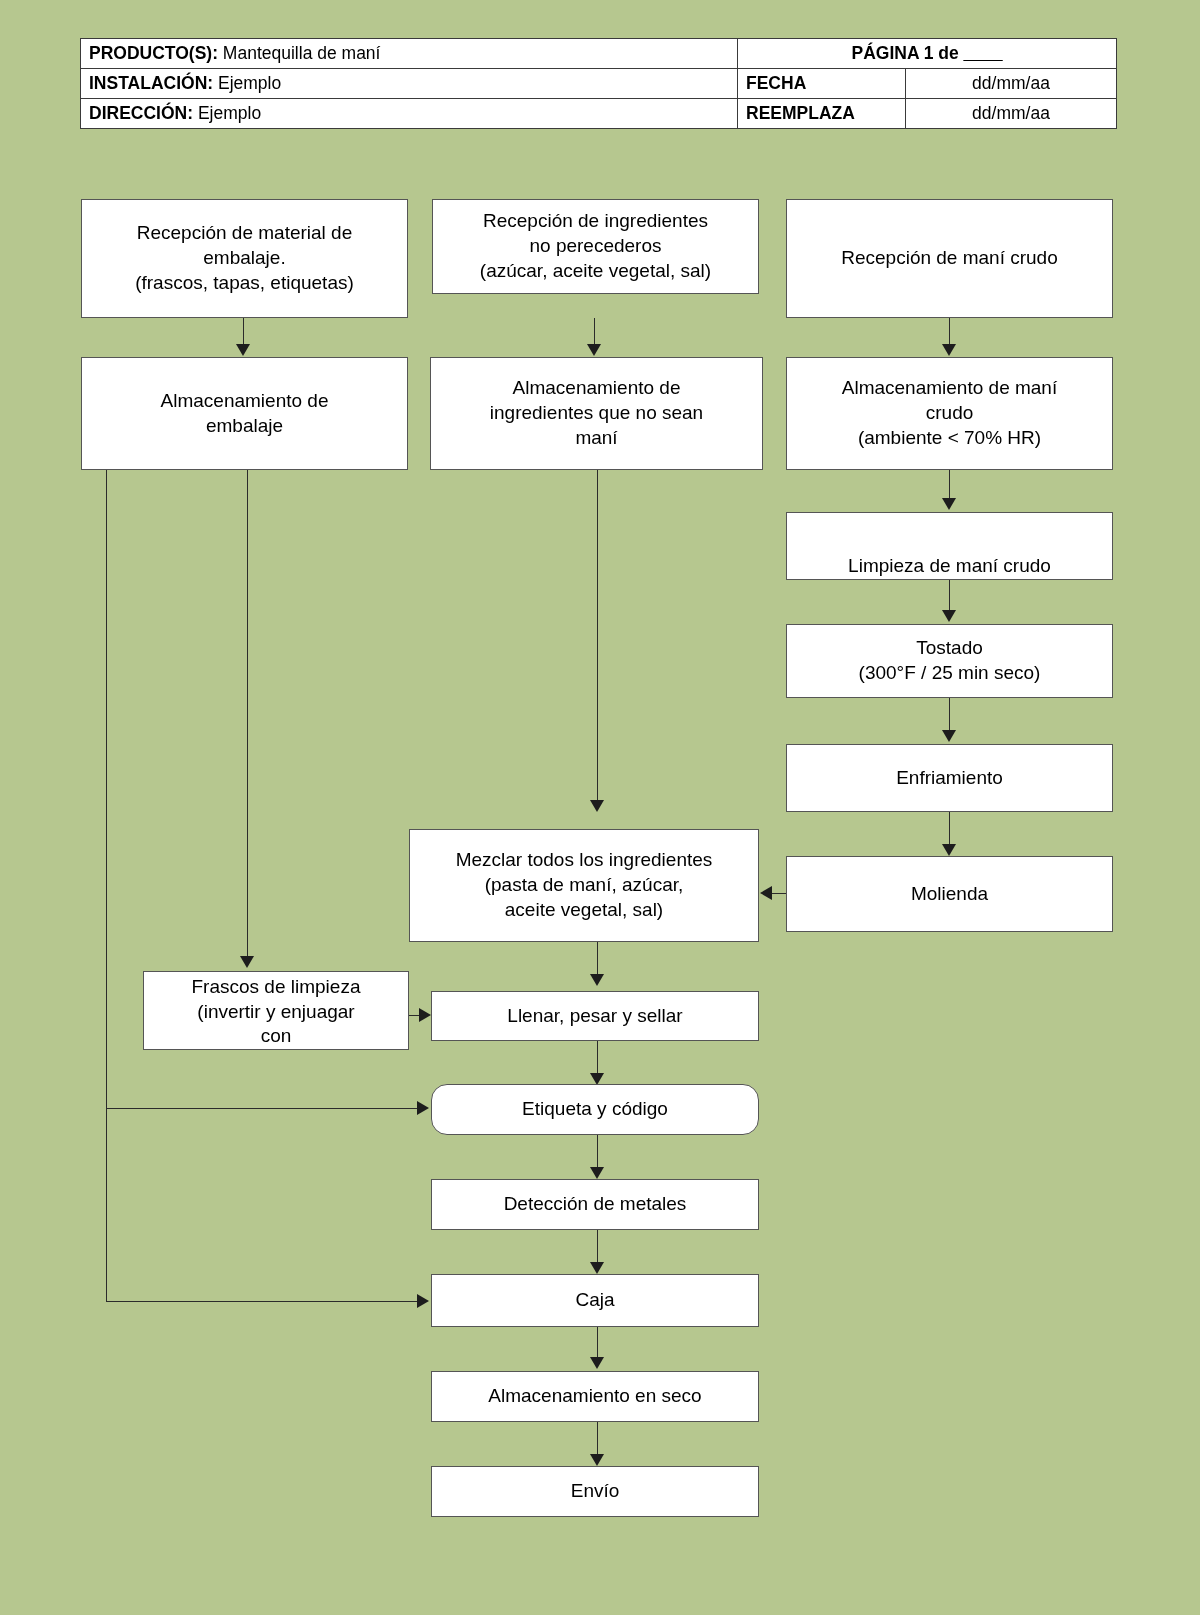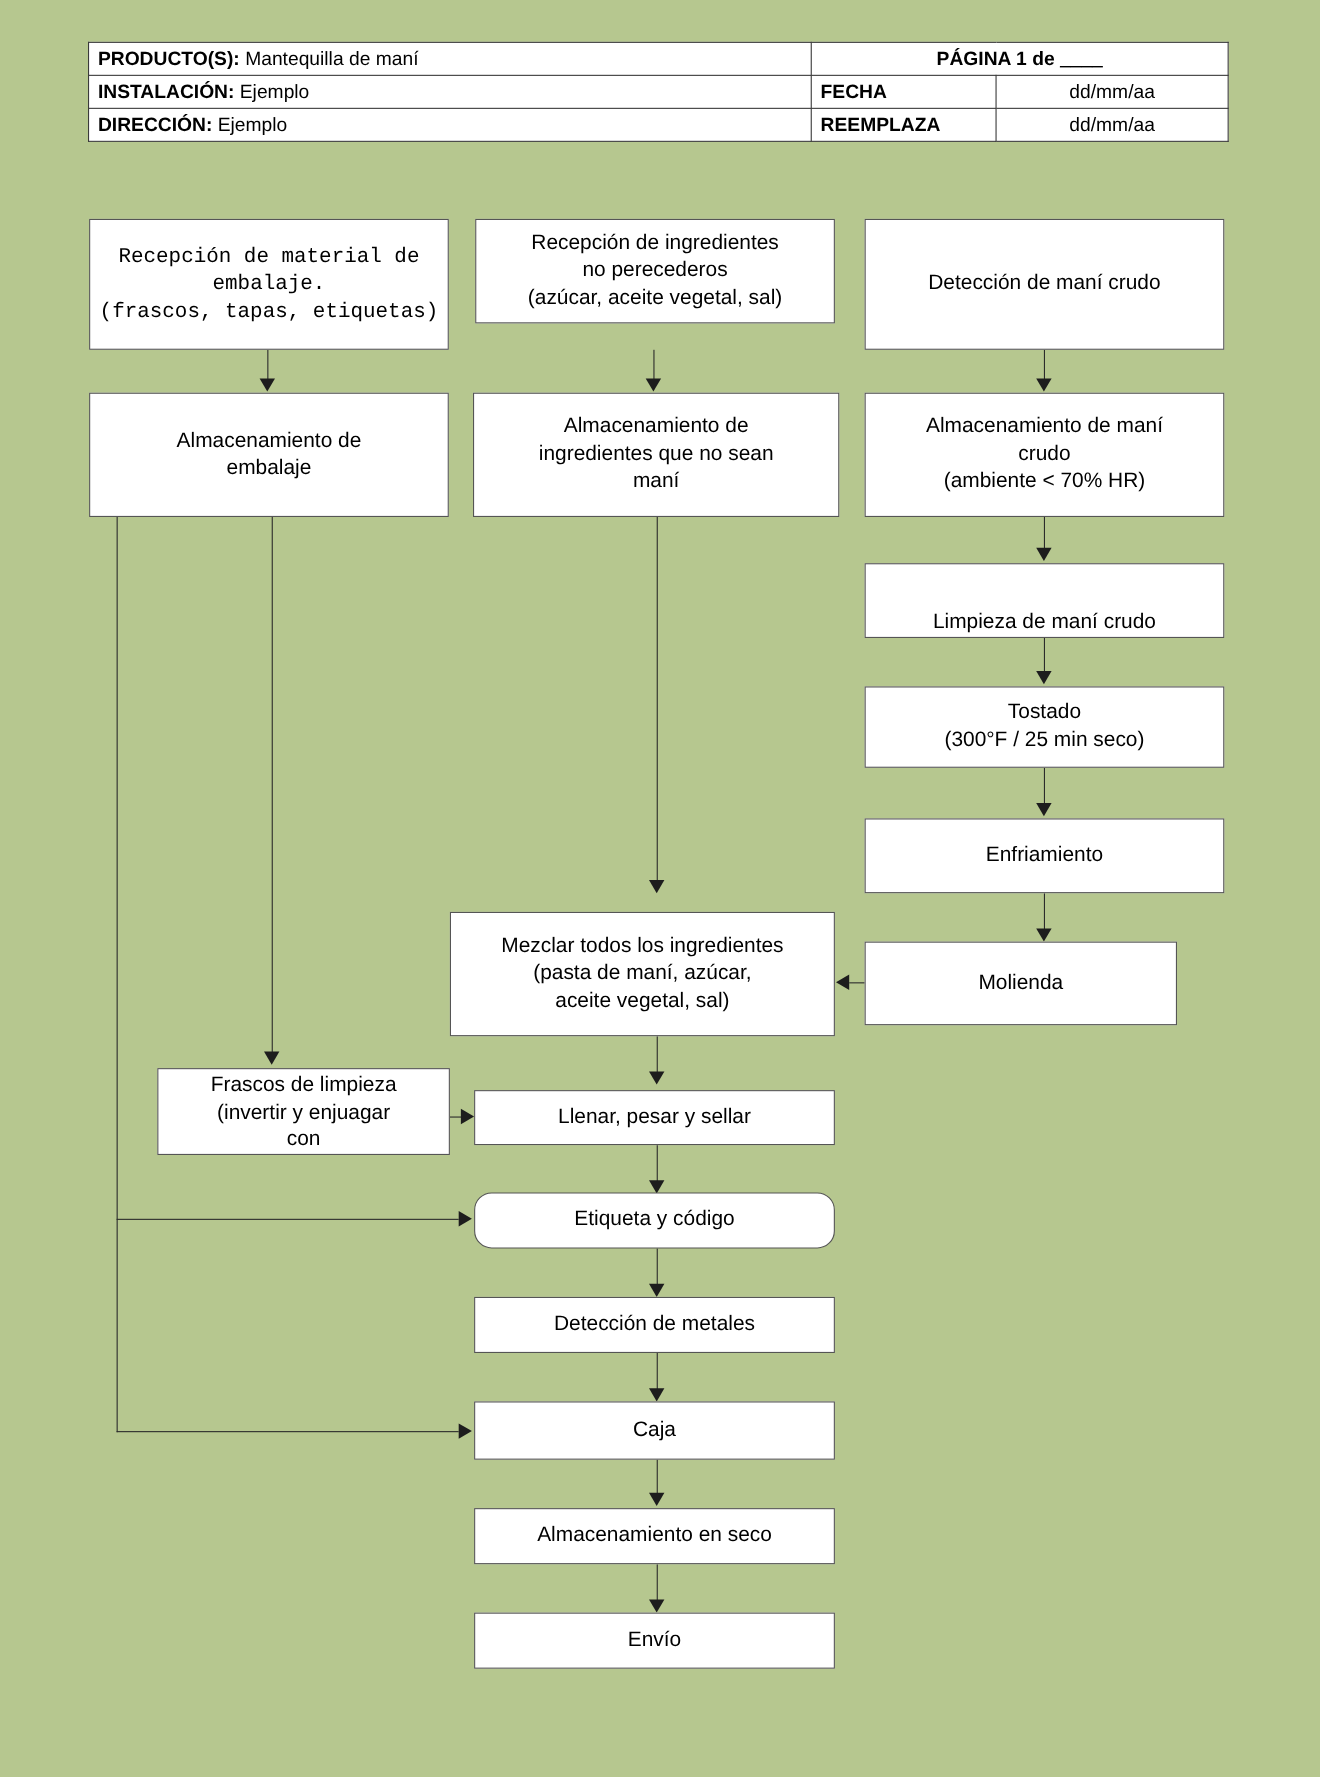--- a/index.html
+++ b/index.html
@@ -186,39 +186,39 @@
 
   <div class="vline" style="left:597px; top:1230px; height:34px;"></div>
   <div class="arrow-down" style="left:590px; top:1262px;"></div>
 
   <div class="vline" style="left:597px; top:1325px; height:34px;"></div>
   <div class="arrow-down" style="left:590px; top:1357px;"></div>
 
   <div class="vline" style="left:597px; top:1422px; height:34px;"></div>
   <div class="arrow-down" style="left:590px; top:1454px;"></div>
 
-  <div class="node" style="left:81px; top:199px; width:327px; height:119px;font-family:Liberation Mono, monospace;">
+  <div class="node" style="left:81px; top:199px; width:327px; height:119px;">
     <span>
       <span>Recepción de material de</span>
       <span>embalaje.</span>
       <span>(frascos, tapas, etiquetas)</span>
     </span>
   </div>
 
   <div class="node" style="left:432px; top:199px; width:327px; height:95px;">
     <span>
       <span>Recepción de ingredientes</span>
       <span>no perecederos</span>
       <span>(azúcar, aceite vegetal, sal)</span>
     </span>
   </div>
 
   <div class="node" style="left:786px; top:199px; width:327px; height:119px;">
     <span>
-      <span>Detección de maní crudo</span>
+      <span>Recepción de maní crudo</span>
     </span>
   </div>
 
   <div class="node" style="left:81px; top:357px; width:327px; height:113px;">
     <span>
       <span>Almacenamiento de</span>
       <span>embalaje</span>
     </span>
   </div>
 
@@ -250,21 +250,21 @@
       <span>(300°F / 25 min seco)</span>
     </span>
   </div>
 
   <div class="node" style="left:786px; top:744px; width:327px; height:68px;">
     <span>
       <span>Enfriamiento</span>
     </span>
   </div>
 
-  <div class="node" style="left:786px; top:856px; width:284px; height:76px;">
+  <div class="node" style="left:786px; top:856px; width:327px; height:76px;">
     <span>
       <span>Molienda</span>
     </span>
   </div>
 
   <div class="node" style="left:409px; top:829px; width:350px; height:113px;">
     <span>
       <span>Mezclar todos los ingredientes</span>
       <span>(pasta de maní, azúcar,</span>
       <span>aceite vegetal, sal)</span>

